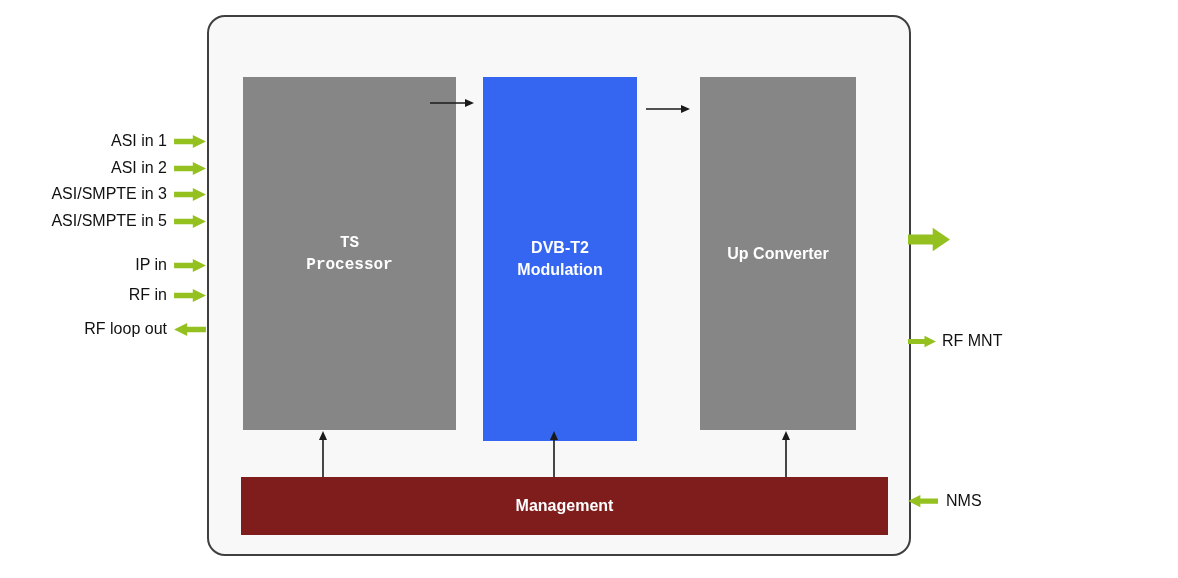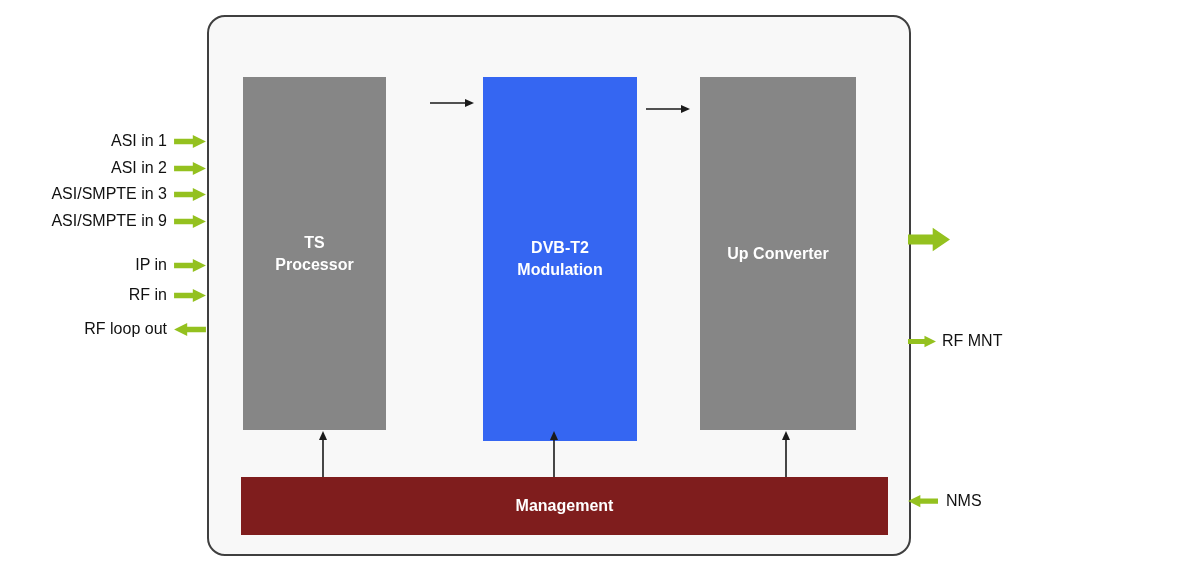--- a/index.html
+++ b/index.html
@@ -11,21 +11,21 @@
     background: #f8f8f8; border: 2px solid #3f3f3f; border-radius: 18px;
   }
 
   .block {
     position: absolute; display: flex; align-items: center; justify-content: center;
     color: #ffffff; font-weight: bold; font-size: 16px; text-align: center;
   }
   .block-label { white-space: pre-line; line-height: 22px; }
   .block-gray { background: #868686; }
   .block-blue { background: #3566f2; }
-  .block-ts   { left: 243px; top: 77px; width: 143px; height: 353px; }
+  .block-ts   { left: 243px; top: 77px; width: 213px; height: 353px; font-family: Liberation Mono, monospace; }
   .block-mod  { left: 483px; top: 77px; width: 154px; height: 364px; }
   .block-up   { left: 700px; top: 77px; width: 156px; height: 353px; }
 
   .management {
     position: absolute; left: 241px; top: 477px; width: 647px; height: 58px;
     background: #7f1d1d; display: flex; align-items: center; justify-content: center;
     color: #ffffff; font-weight: bold; font-size: 16px;
   }
 
   .port { position: absolute; display: flex; align-items: center; }
@@ -94,21 +94,21 @@
     <path d="M0 5 H20 V1 L34 8 L20 15 V11 H0 Z" fill="#94c11f"></path>
   </svg>
 </div>
 <div class="port port-left" style="top:185px;">
   <span class="port-label">ASI/SMPTE in 3</span>
   <svg width="34" height="15" viewBox="0 0 34 16">
     <path d="M0 5 H20 V1 L34 8 L20 15 V11 H0 Z" fill="#94c11f"></path>
   </svg>
 </div>
 <div class="port port-left" style="top:212px;">
-  <span class="port-label">ASI/SMPTE in 9</span>
+  <span class="port-label">ASI/SMPTE in 5</span>
   <svg width="34" height="15" viewBox="0 0 34 16">
     <path d="M0 5 H20 V1 L34 8 L20 15 V11 H0 Z" fill="#94c11f"></path>
   </svg>
 </div>
 <div class="port port-left" style="top:256px;">
   <span class="port-label">IP in</span>
   <svg width="34" height="15" viewBox="0 0 34 16">
     <path d="M0 5 H20 V1 L34 8 L20 15 V11 H0 Z" fill="#94c11f"></path>
   </svg>
 </div>

